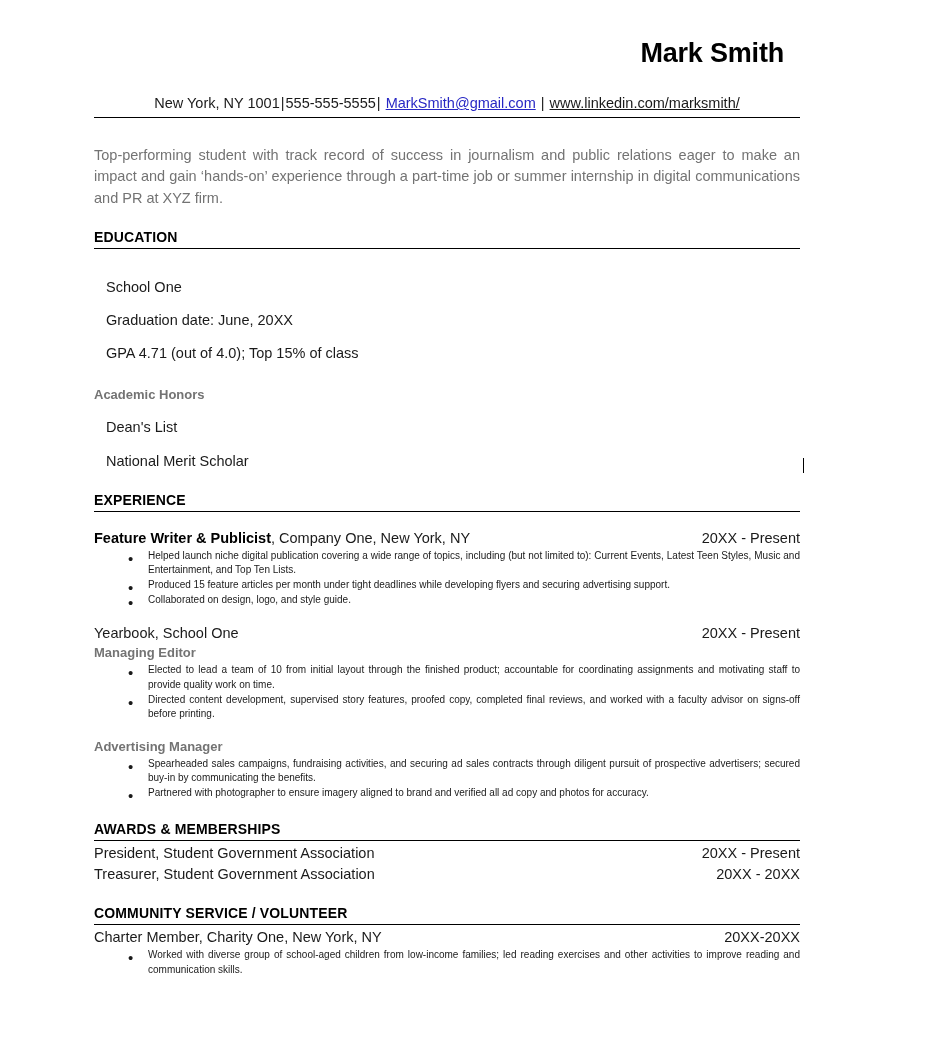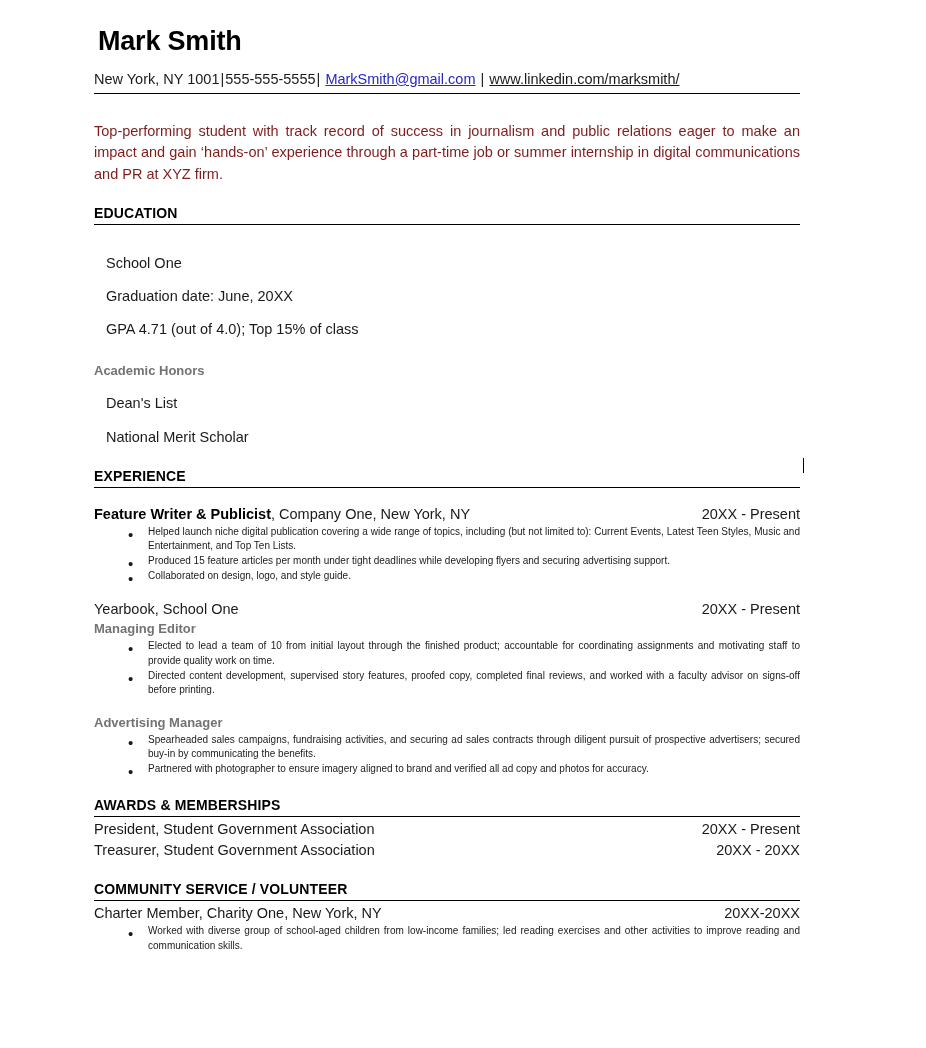--- a/index.html
+++ b/index.html
@@ -26,31 +26,31 @@
 
   .content {
     position: absolute;
     left: 94px;
     top: 0;
     width: 706px;
   }
 
   
   .resume-name {
-    text-align: left;
+    text-align: right;
     font-size: 27px;
     font-weight: bold;
     letter-spacing: -0.2px;
     color: #000000;
-    margin: 4px;
+    margin: 16px;
     padding-top: 22px;
     line-height: 1.15;
   }
   .contact-line {
-    text-align: left;
+    text-align: center;
     font-size: 14.5px;
     color: #1a1a1a;
     margin: 0;
     padding-top: 10px;
     padding-bottom: 6px;
     white-space: nowrap;
   }
   .contact-sep {
     color: #1a1a1a;
     padding: 0 1px;
@@ -72,21 +72,21 @@
     width: 100%;
   }
 
   
   .summary {
     text-align: justify;
     font-size: 14.5px;
     line-height: 1.47;
     margin: 0;
     padding-top: 27px;
-    color: #7f1d1d;
+    color: #737373;
   }
 
   
   .section {
     margin-top: 20px;
   }
   .section-title {
     font-size: 14px;
     font-weight: bold;
     letter-spacing: 0.15px;

